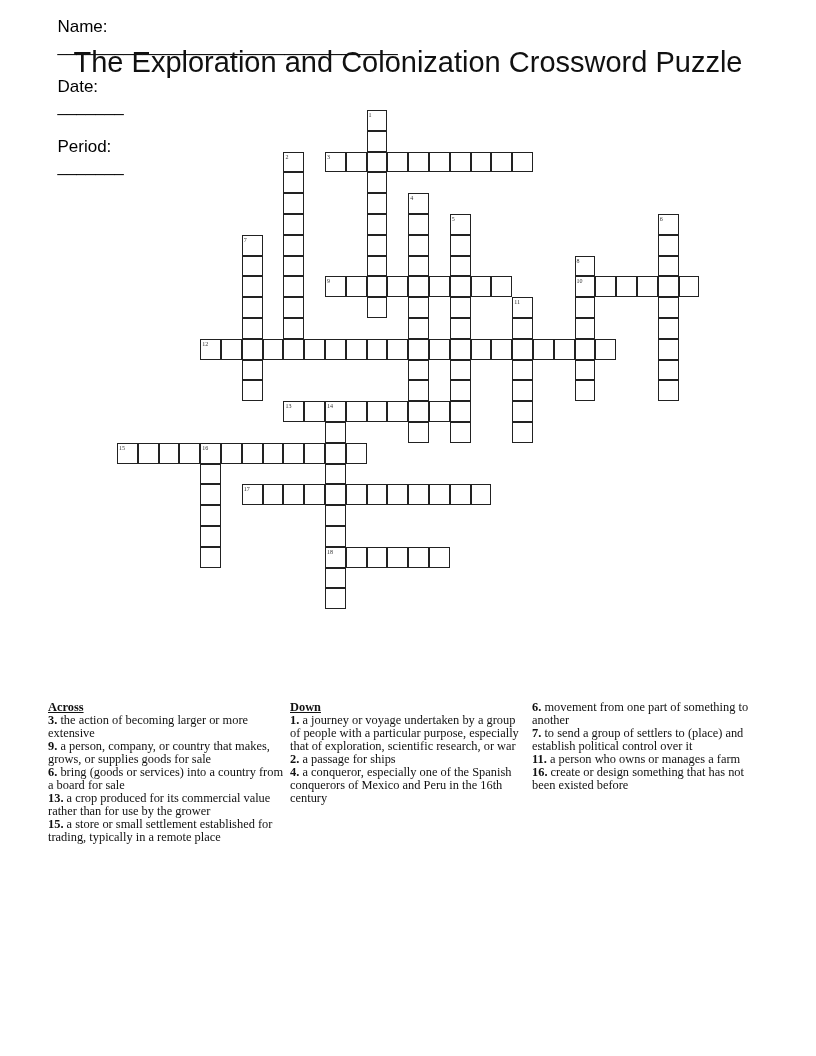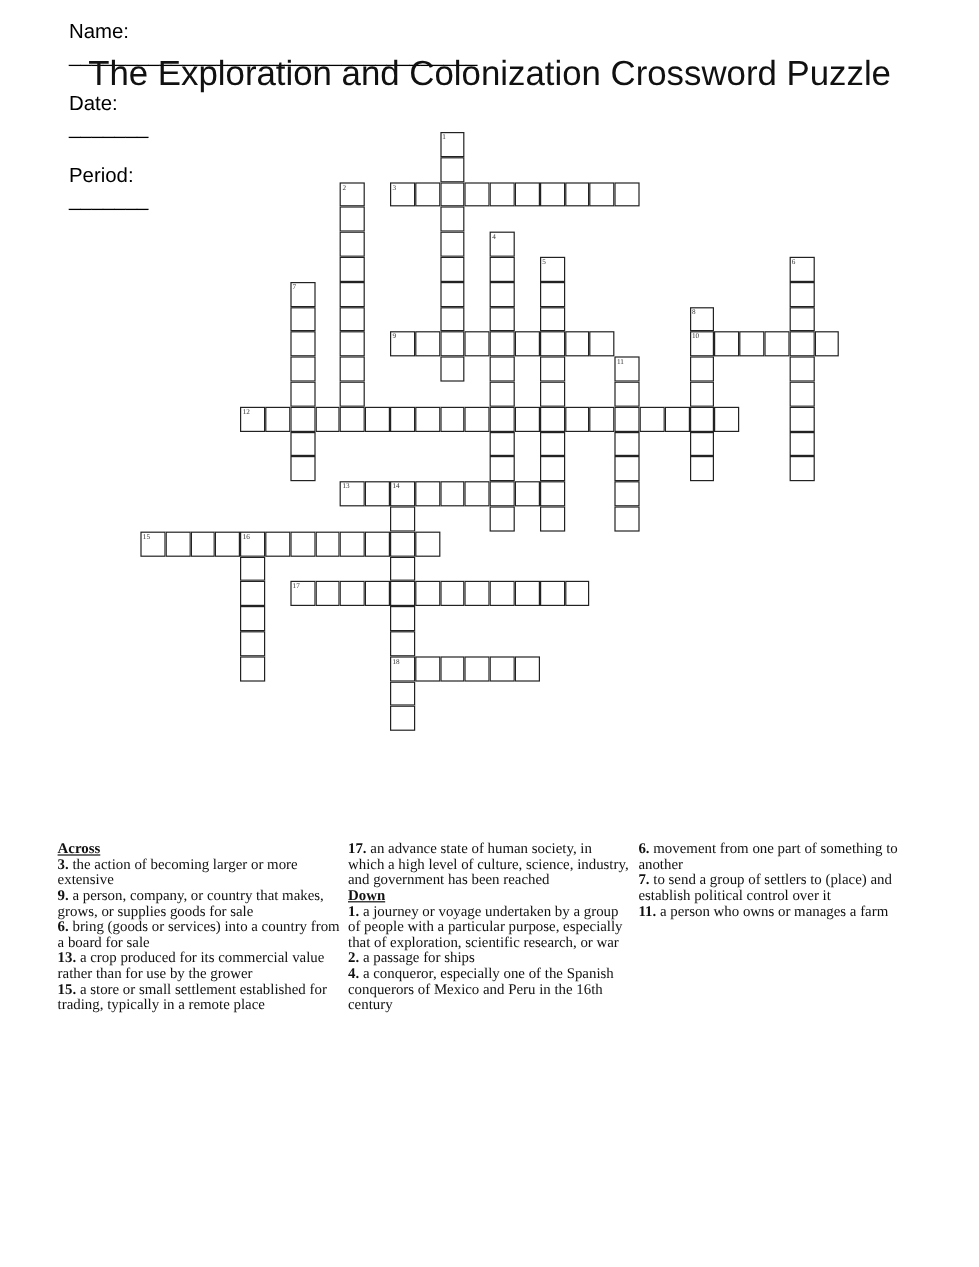--- a/index.html
+++ b/index.html
@@ -246,24 +246,24 @@
 <div class="clues col1">
   <span class="section-head">Across</span>
   <span class="clue"><b>3.</b> <span>the action of becoming larger or more extensive</span></span>
   <span class="clue"><b>9.</b> <span>a person, company, or country that makes, grows, or supplies goods for sale</span></span>
   <span class="clue"><b>6.</b> <span>bring (goods or services) into a country from a board for sale</span></span>
   <span class="clue"><b>13.</b> <span>a crop produced for its commercial value rather than for use by the grower</span></span>
   <span class="clue"><b>15.</b> <span>a store or small settlement established for trading, typically in a remote place</span></span>
 </div>
 
 <div class="clues col2">
-  <span class="clue"><b>17.</b> <span>an advance state of human society, in which a high level of culture, science, industry, and government has been reached</span></span>
   <span class="section-head">Down</span>
   <span class="clue"><b>1.</b> <span>a journey or voyage undertaken by a group of people with a particular purpose, especially that of exploration, scientific research, or war</span></span>
   <span class="clue"><b>2.</b> <span>a passage for ships</span></span>
   <span class="clue"><b>4.</b> <span>a conqueror, especially one of the Spanish conquerors of Mexico and Peru in the 16th century</span></span>
 </div>
 
 <div class="clues col3">
   <span class="clue"><b>6.</b> <span>movement from one part of something to another</span></span>
   <span class="clue"><b>7.</b> <span>to send a group of settlers to (place) and establish political control over it</span></span>
   <span class="clue"><b>11.</b> <span>a person who owns or manages a farm</span></span>
+  <span class="clue"><b>16.</b> <span>create or design something that has not been existed before</span></span>
 </div>
 
 </body></html>

